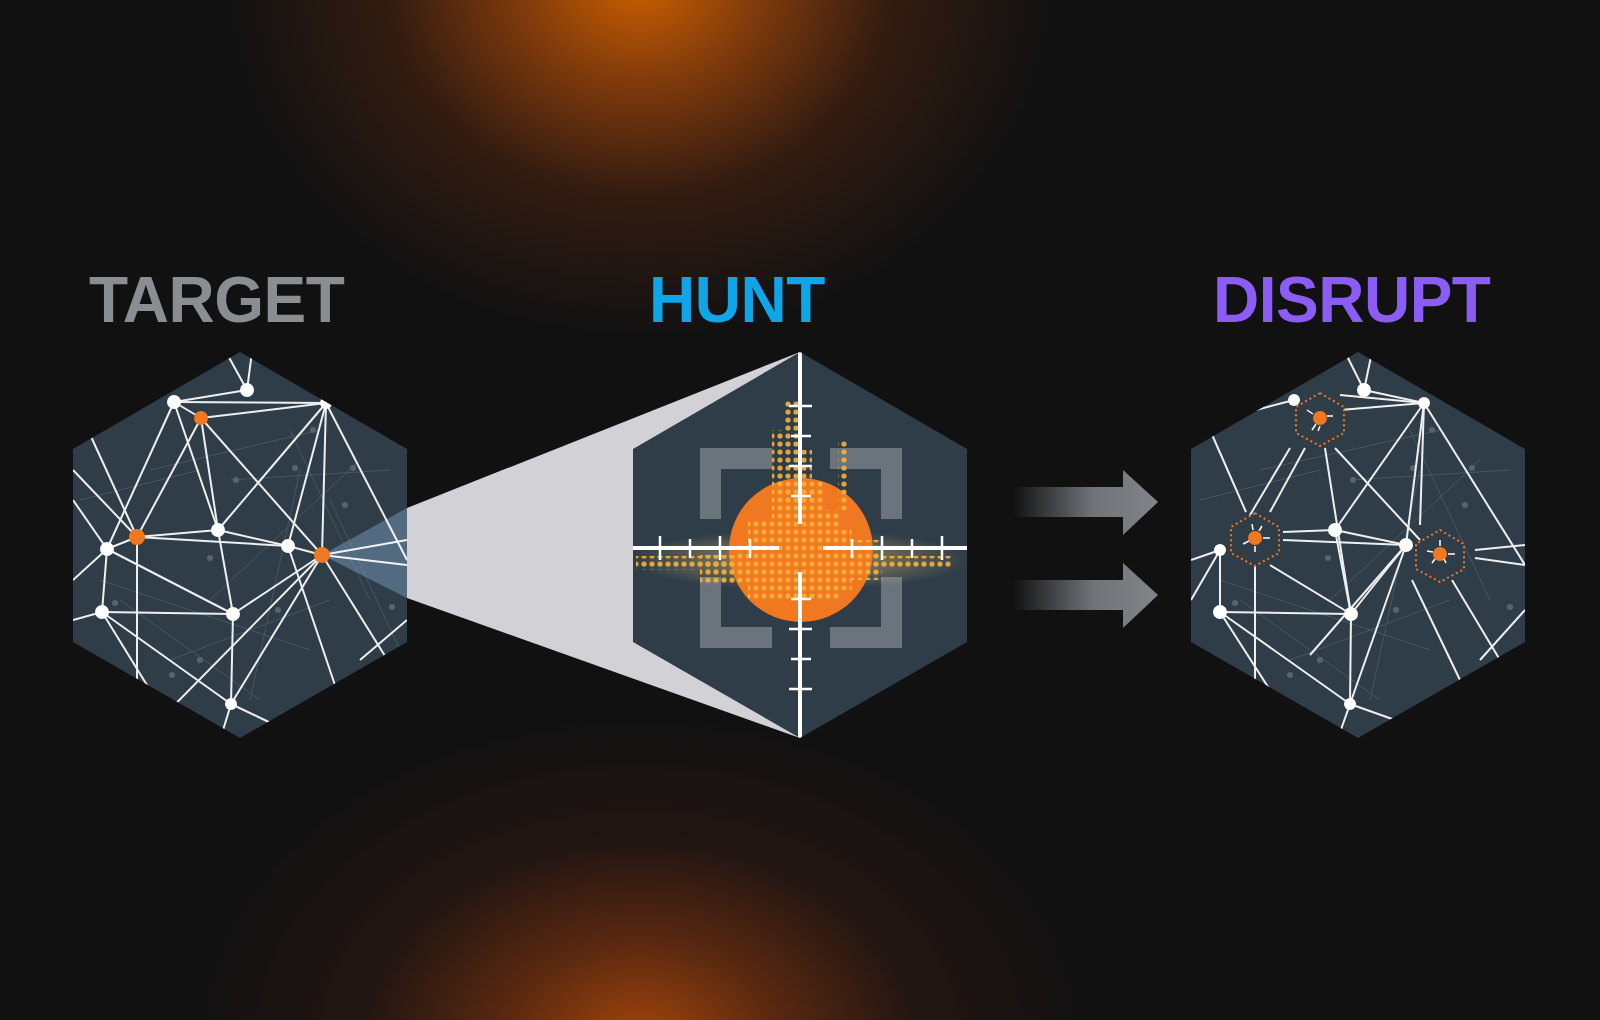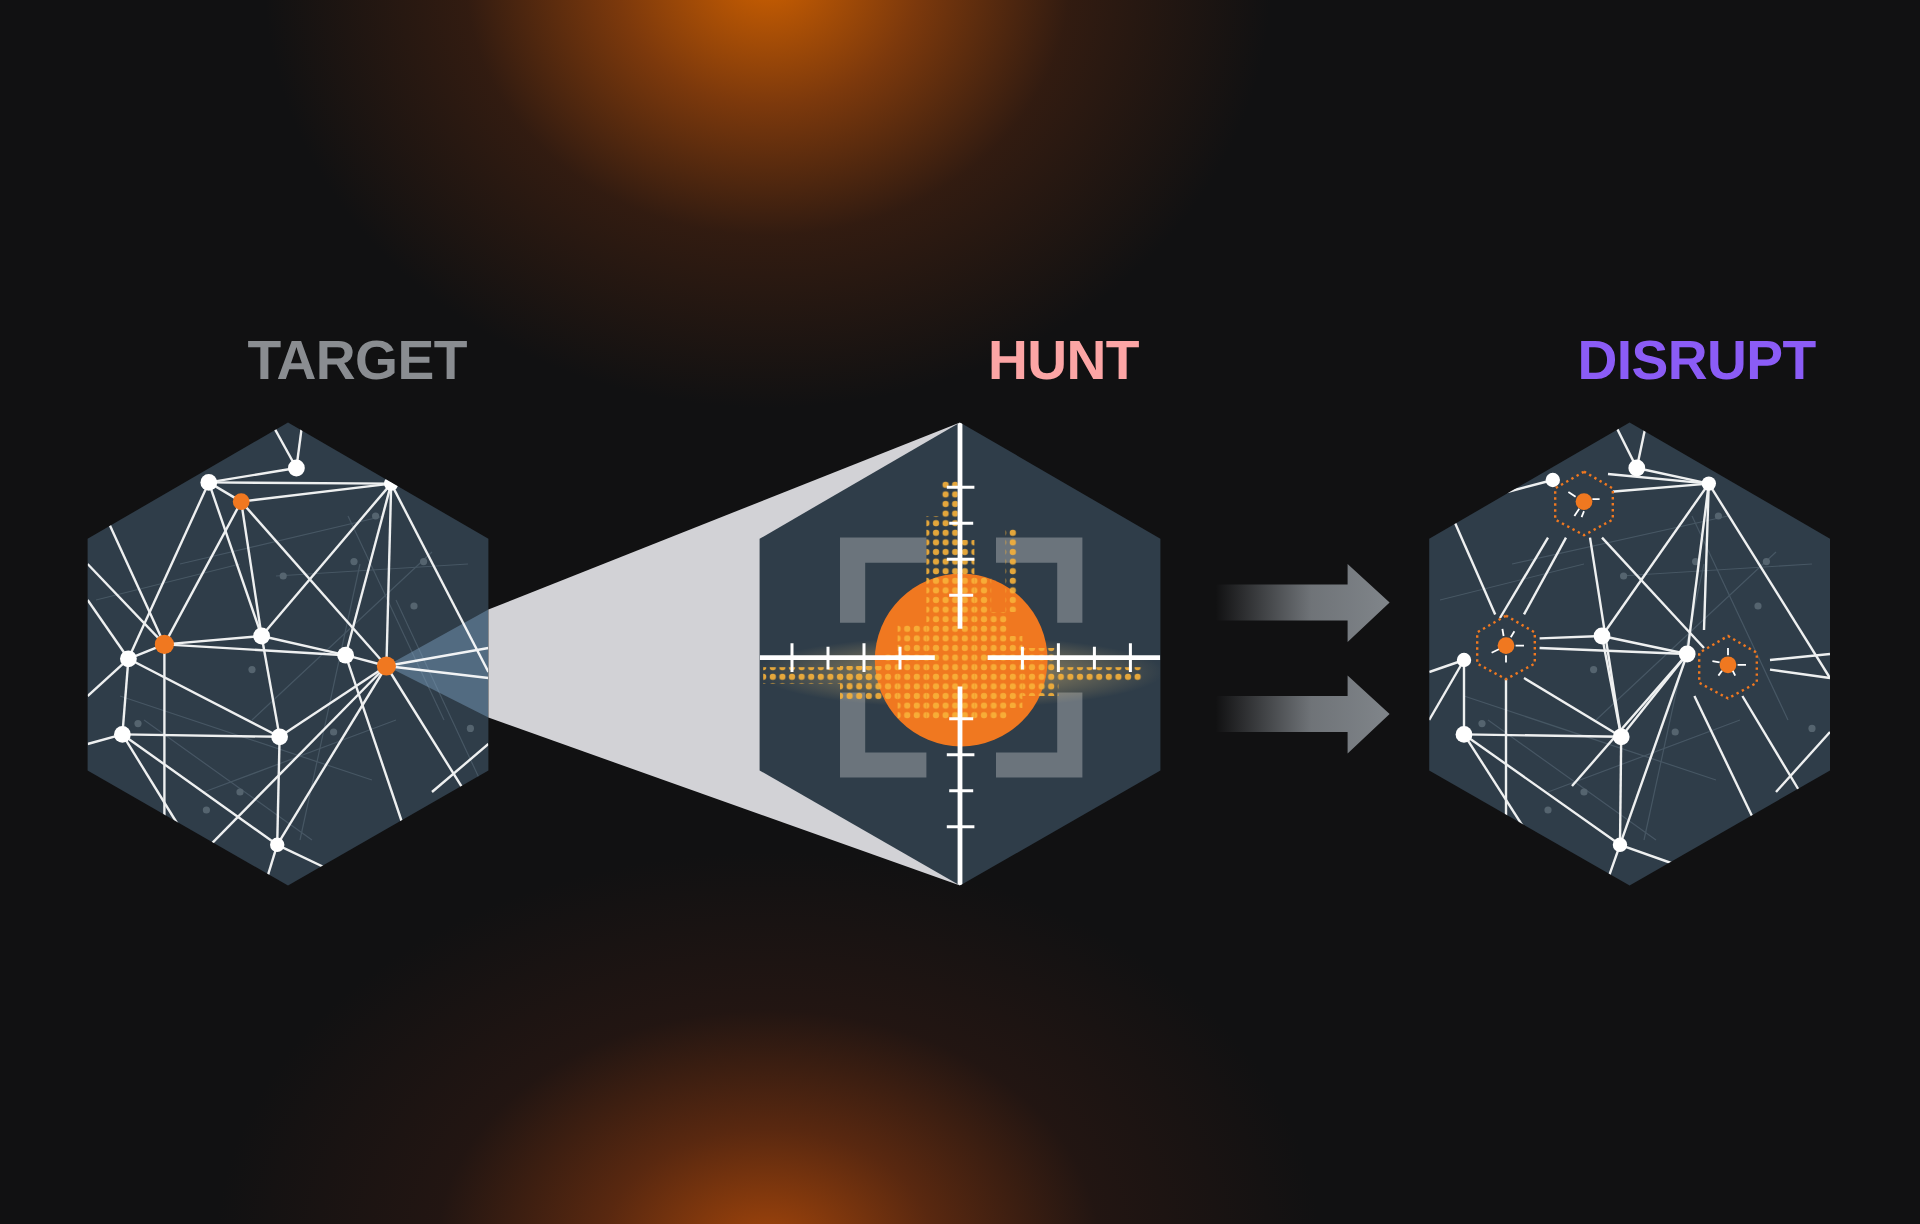--- a/index.html
+++ b/index.html
@@ -8,32 +8,32 @@
     background:#111112;
     font-family:"Liberation Sans", sans-serif;
   }
   .glow-top {
     position:absolute; left:0; top:0; width:1600px; height:1020px;
     background:
       radial-gradient(ellipse 420px 360px at 640px -20px, rgba(214,100,0,0.95) 0%, rgba(160,70,10,0.75) 30%, rgba(90,40,15,0.45) 60%, rgba(17,17,18,0) 100%),
       radial-gradient(ellipse 460px 330px at 640px 1040px, rgba(170,72,10,0.95) 0%, rgba(120,50,15,0.7) 30%, rgba(60,28,18,0.4) 60%, rgba(17,17,18,0) 100%);
   }
   .label {
-    position:absolute; top:270px; font-weight:bold; font-size:46px; letter-spacing:-0.5px;
-    text-align:right; width:300px; line-height:60px;
+    position:absolute; top:270px; font-weight:bold; font-size:64px; letter-spacing:-0.5px;
+    text-align:left; width:300px; line-height:60px;
   }
   svg.scene { position:absolute; left:0; top:0; }
 </style>
 </head>
 <body>
 
 <div class="glow-top"></div>
 
 <div class="label" style="left:89px;color:#8a8d91;">TARGET</div>
-<div class="label" style="left:649px;color:#fca5a5;">HUNT</div>
+<div class="label" style="left:649px;color:#0ea5e9;">HUNT</div>
 <div class="label" style="left:1213px;color:#8b5cf6;">DISRUPT</div>
 
 <svg class="scene" width="1600" height="1020" viewBox="0 0 1600 1020" xmlns="http://www.w3.org/2000/svg">
   <defs>
     <clipPath id="hexT">
         <polygon points="240,352 407,449 407,642 240,738 73,642 73,449"></polygon>
       </clipPath>
     <clipPath id="hexH">
         <polygon points="800,352 967,449 967,642 800,738 633,642 633,449"></polygon>
       </clipPath>

